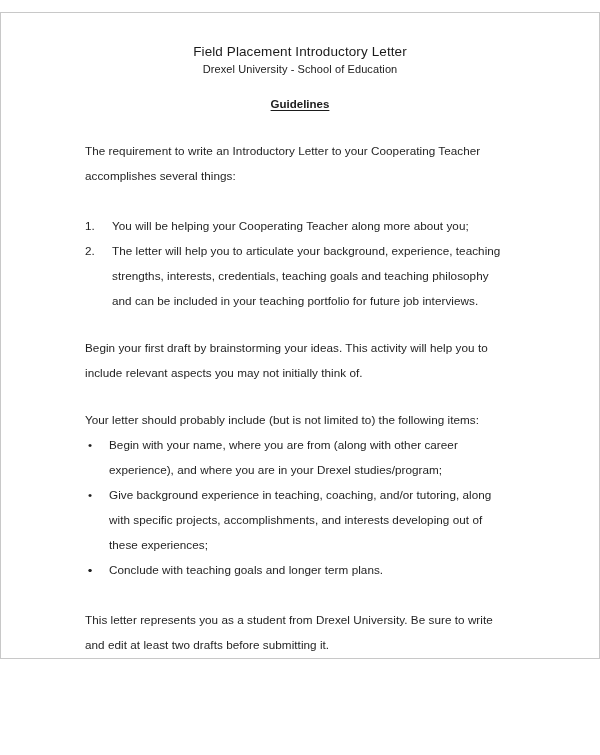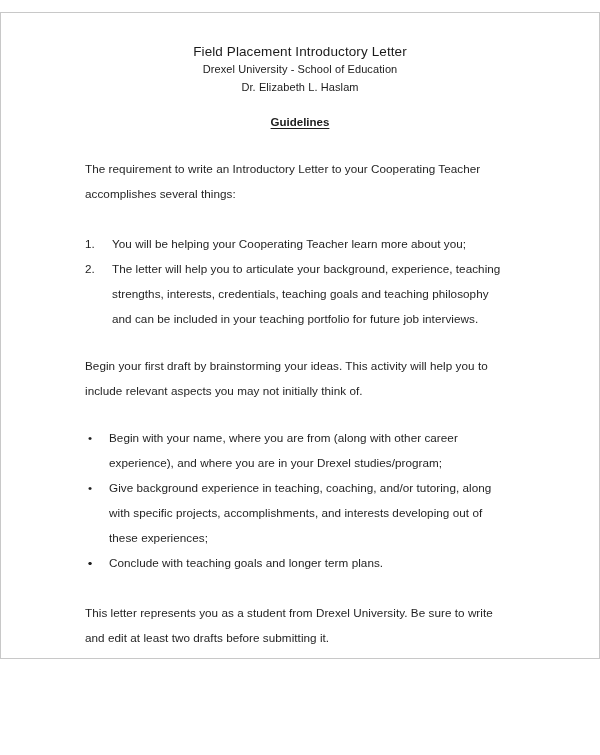--- a/index.html
+++ b/index.html
@@ -121,50 +121,50 @@
 </style>
 </head>
 <body>
 
 <div class="page">
   <div class="doc">
 
     <div class="header">
       <div class="doc-title">Field Placement Introductory Letter</div>
       <div class="subtitle">Drexel University - School of Education</div>
-      <div class="subtitle">Dr. Elizabeth L. Haslam</div>
     </div>
 
     <div class="guidelines-wrap">
       <span class="guidelines">Guidelines </span>
     </div>
 
     <div class="body-area">
 
       <p class="para">The requirement to write an Introductory Letter to your Cooperating Teacher accomplishes several things:</p>
 
       <div class="spacer-lg"></div>
 
       <ol class="num-list">
         <li>
           <span class="marker">1.</span>
-          <span>You will be helping your Cooperating Teacher learn more about you;</span>
+          <span>You will be helping your Cooperating Teacher along more about you;</span>
         </li>
         <li>
           <span class="marker">2.</span>
           <span>The letter will help you to articulate your background, experience, teaching strengths, interests, credentials, teaching goals and teaching philosophy and can be included in your teaching portfolio for future job interviews.</span>
         </li>
       </ol>
 
       <div class="spacer-md"></div>
 
       <p class="para">Begin your first draft by brainstorming your ideas. This activity will help you to include relevant aspects you may not initially think of.</p>
 
       <div class="spacer-md"></div>
 
+      <p class="para">Your letter should probably include (but is not limited to) the following items:</p>
 
       <ul class="bul-list">
         <li>
           <span class="marker">•</span>
           <span>Begin with your name, where you are from (along with other career experience), and where you are in your Drexel studies/program;</span>
         </li>
         <li>
           <span class="marker">•</span>
           <span>Give background experience in teaching, coaching, and/or tutoring, along with specific projects, accomplishments, and interests developing out of these experiences;</span>
         </li>

